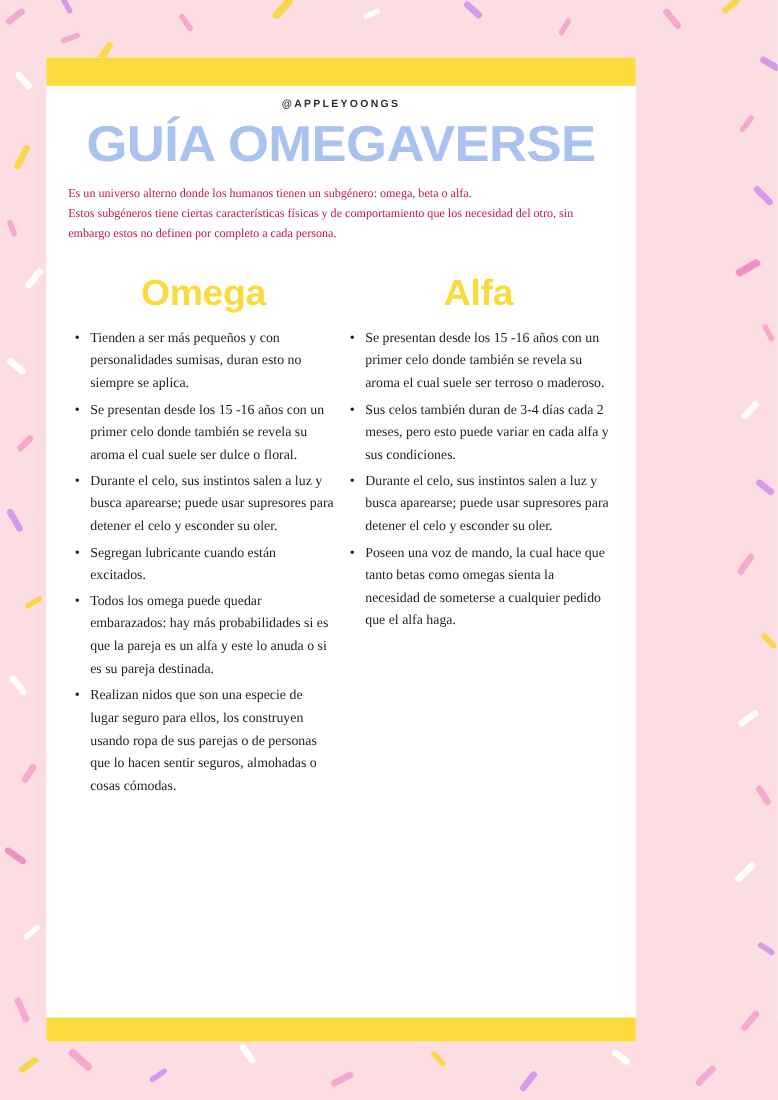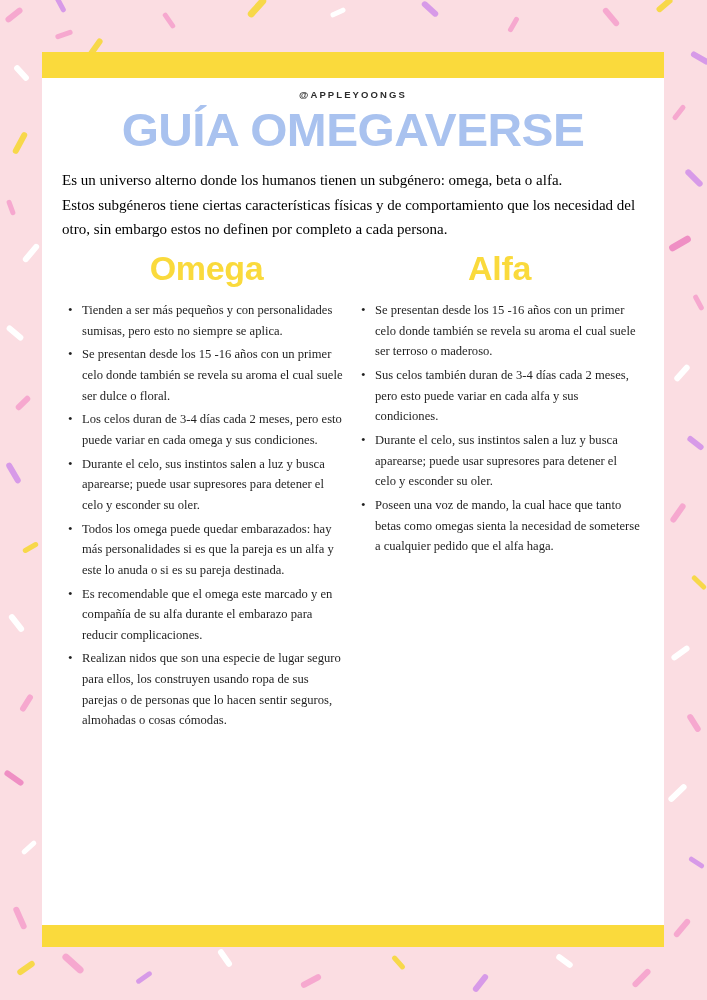--- a/index.html
+++ b/index.html
@@ -24,21 +24,21 @@
   .sprinkle {
     position: absolute;
     border-radius: 4px;
   }
 
   
   #card {
     position: absolute;
     left: 42px;
     top: 52px;
-    width: 622px;
+    width: 536px;
     height: 895px;
     background: #ffffff;
     z-index: 1;
     overflow: hidden;
   }
   .bar {
     position: absolute;
     left: 0;
     width: 100%;
     background: #fada3c;
@@ -72,29 +72,29 @@
     font-size: 46px;
     letter-spacing: -0.5px;
     color: #a9c2ef;
     line-height: 1.05;
     transform: scaleX(1.04);
   }
 
   #intro {
     margin-top: 14px;
     padding: 0 2px;
-    font-size: 15px;
+    font-size: 11px;
     line-height: 1.62;
-    color: #000000;
+    color: #be185d;
   }
   #intro p { margin: 0; }
 
   #columns {
     display: flex;
-    margin-top: 9px;
+    margin-top: 25px;
     gap: 0;
   }
   .column { width: 50%; padding: 0 6px; }
 
   .col-heading {
     text-align: center;
     font-family: "Liberation Sans", sans-serif;
     font-weight: 700;
     font-size: 33px;
     color: #fada3c;
@@ -194,26 +194,25 @@
     <div id="intro">
       <p>Es un universo alterno donde los humanos tienen un subgénero: omega, beta o alfa.</p>
       <p>Estos subgéneros tiene ciertas características físicas y de comportamiento que los necesidad del otro, sin embargo estos no definen por completo a cada persona.</p>
     </div>
 
     <div id="columns">
 
       <div class="column">
         <div class="col-heading">Omega</div>
         <ul class="bullets" id="list-omega">
-            <li>Tienden a ser más pequeños y con personalidades sumisas, pero esto no siempre se aplica.</li>
+            <li>Tienden a ser más pequeños y con personalidades sumisas, duran esto no siempre se aplica.</li>
             <li>Se presentan desde los 15 -16 años con un primer celo donde también se revela su aroma el cual suele ser dulce o floral.</li>
-            <li>Los celos duran de 3-4 días cada 2 meses, pero esto puede variar en cada omega y sus condiciones.</li>
             <li>Durante el celo, sus instintos salen a luz y busca aparearse; puede usar supresores para detener el celo y esconder su oler.</li>
-            <li>Todos los omega puede quedar embarazados: hay más personalidades si es que la pareja es un alfa y este lo anuda o si es su pareja destinada.</li>
-            <li>Es recomendable que el omega este marcado y en compañía de su alfa durante el embarazo para reducir complicaciones.</li>
+            <li>Segregan lubricante cuando están excitados.</li>
+            <li>Todos los omega puede quedar embarazados: hay más probabilidades si es que la pareja es un alfa y este lo anuda o si es su pareja destinada.</li>
             <li>Realizan nidos que son una especie de lugar seguro para ellos, los construyen usando ropa de sus parejas o de personas que lo hacen sentir seguros, almohadas o cosas cómodas.</li>
           </ul>
       </div>
 
       <div class="column">
         <div class="col-heading">Alfa</div>
         <ul class="bullets" id="list-alfa">
             <li>Se presentan desde los 15 -16 años con un primer celo donde también se revela su aroma el cual suele ser terroso o maderoso.</li>
             <li> Sus celos también duran de 3-4 días cada 2 meses, pero esto puede variar en cada alfa y sus condiciones.</li>
             <li> Durante el celo, sus instintos salen a luz y busca aparearse; puede usar supresores para detener el celo y esconder su oler.</li>

